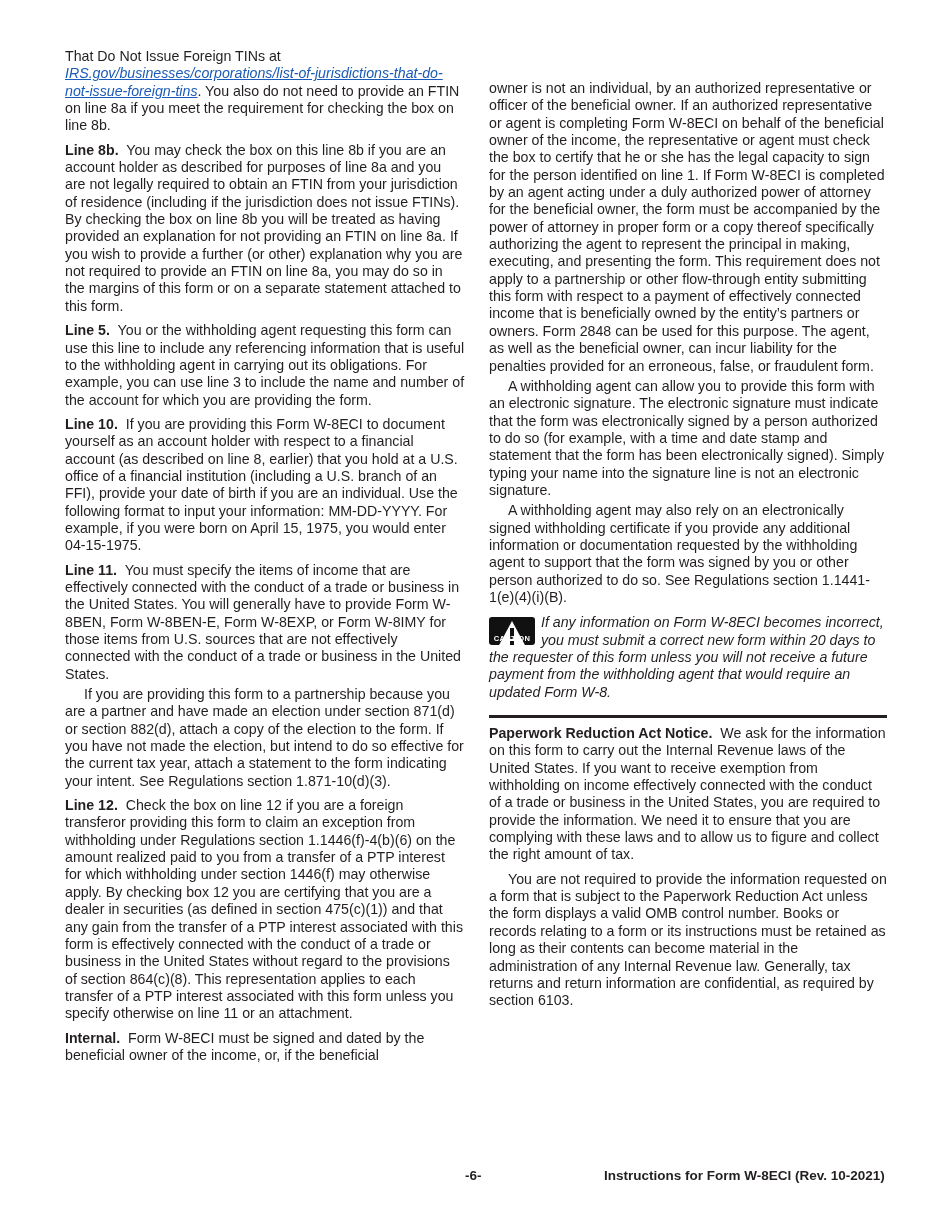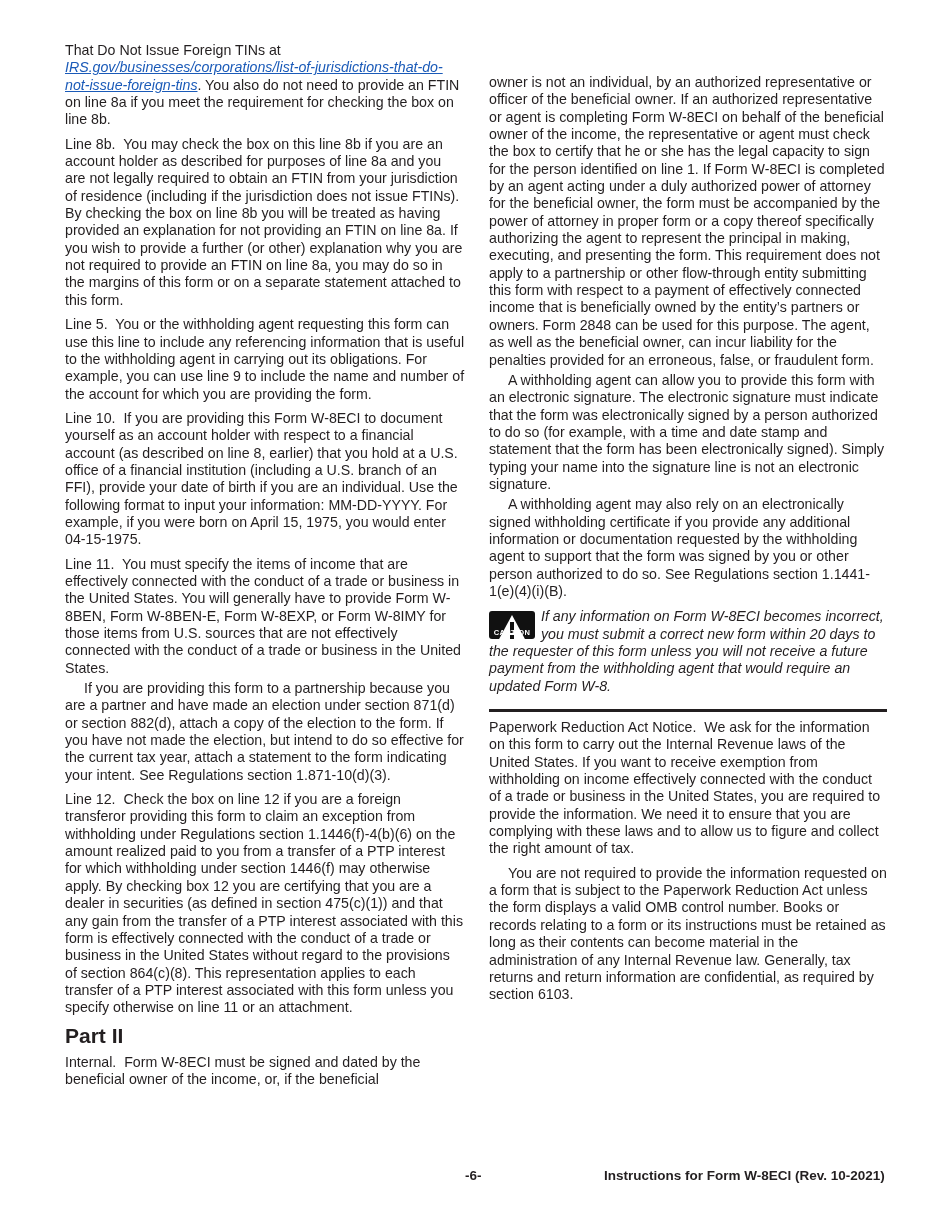--- a/index.html
+++ b/index.html
@@ -1,24 +1,24 @@
 <!DOCTYPE html>
 <html><head>
   <meta charset="utf-8">
   <style>
     html, body { margin: 0; padding: 0; background: #ffffff; }
     body { width: 950px; height: 1230px; position: relative; overflow: hidden;
            font-family: "Liberation Sans", sans-serif; color: #231f20; }
-    .col { position: absolute; top: 42px; font-size: 14.2px; line-height: 17.35px; }
+    .col { position: absolute; top: 48px; font-size: 14.2px; line-height: 17.35px; }
     .col-left { left: 65px; width: 400px; }
     .col-right { left: 489px; width: 398px; margin-top: 32px; }
     p { margin: 0 0 7px 0; }
     p.indent { text-indent: 19px; }
     p.tight { margin-bottom: 3px; }
-    .lead { font-weight: normal; }
+    .lead { font-weight: bold; }
     a.link { color: #1a5ab8; font-style: italic; text-decoration: underline; }
     h2.part { font-size: 21px; font-weight: bold; margin: 5px 0 6px 0; line-height: 24px; }
     .caution { position: relative; font-style: italic; margin: 8px 0 0 0; min-height: 70px; }
     .caution-icon { float: left; width: 46px; height: 28px; margin: 3px 6px 0 0;
                     background: #111; border-radius: 3px; position: relative; }
     .caution-icon svg { position: absolute; left: 8px; top: 3px; }
     .caution-icon .ctext { position: absolute; left: 0; right: 0; bottom: 2px; text-align: center;
                            color: #fff; font-size: 7.5px; font-weight: bold; font-style: normal;
                            letter-spacing: 0.3px; line-height: 9px; }
     .rule { border-top: 3.5px solid #231f20; margin: 14px 0 7px 0; }
@@ -27,31 +27,30 @@
     .footer-title { left: 589px; padding-left: 15px; }
   </style>
 </head>
 <body>
 
 <div class="col col-left">
   <p><span>That Do Not Issue Foreign TINs at </span><a class="link">IRS.gov/businesses/corporations/list-of-jurisdictions-that-do-not-issue-foreign-tins</a><span>. You also do not need to provide an FTIN on line 8a if you meet the requirement for checking the box on line 8b.</span></p>
 
   <p><span class="lead">Line 8b.</span>&nbsp; <span>You may check the box on this line 8b if you are an account holder as described for purposes of line 8a and you are not legally required to obtain an FTIN from your jurisdiction of residence (including if the jurisdiction does not issue FTINs). By checking the box on line 8b you will be treated as having provided an explanation for not providing an FTIN on line 8a. If you wish to provide a further (or other) explanation why you are not required to provide an FTIN on line 8a, you may do so in the margins of this form or on a separate statement attached to this form.</span></p>
 
-  <p><span class="lead">Line 5.</span>&nbsp; <span>You or the withholding agent requesting this form can use this line to include any referencing information that is useful to the withholding agent in carrying out its obligations. For example, you can use line 9 to include the name and number of the account for which you are providing the form.</span></p>
+  <p><span class="lead">Line 5.</span>&nbsp; <span>You or the withholding agent requesting this form can use this line to include any referencing information that is useful to the withholding agent in carrying out its obligations. For example, you can use line 3 to include the name and number of the account for which you are providing the form.</span></p>
 
   <p><span class="lead">Line 10.</span>&nbsp; <span>If you are providing this Form W-8ECI to document yourself as an account holder with respect to a financial account (as described on line 8, earlier) that you hold at a U.S. office of a financial institution (including a U.S. branch of an FFI), provide your date of birth if you are an individual. Use the following format to input your information: MM-DD-YYYY. For example, if you were born on April 15, 1975, you would enter 04-15-1975.</span></p>
 
   <p class="tight"><span class="lead">Line 11.</span>&nbsp; <span>You must specify the items of income that are effectively connected with the conduct of a trade or business in the United States. You will generally have to provide Form W-8BEN, Form W-8BEN-E, Form W-8EXP, or Form W-8IMY for those items from U.S. sources that are not effectively connected with the conduct of a trade or business in the United States.</span></p>
 
   <p class="indent">If you are providing this form to a partnership because you are a partner and have made an election under section 871(d) or section 882(d), attach a copy of the election to the form. If you have not made the election, but intend to do so effective for the current tax year, attach a statement to the form indicating your intent. See Regulations section 1.871-10(d)(3).</p>
 
   <p><span class="lead">Line 12.</span>&nbsp; <span>Check the box on line 12 if you are a foreign transferor providing this form to claim an exception from withholding under Regulations section 1.1446(f)-4(b)(6) on the amount realized paid to you from a transfer of a PTP interest for which withholding under section 1446(f) may otherwise apply. By checking box 12 you are certifying that you are a dealer in securities (as defined in section 475(c)(1)) and that any gain from the transfer of a PTP interest associated with this form is effectively connected with the conduct of a trade or business in the United States without regard to the provisions of section 864(c)(8). This representation applies to each transfer of a PTP interest associated with this form unless you specify otherwise on line 11 or an attachment.</span></p>
 
-  <h2 class="part">Part II</h2>
 
   <p><span class="lead">Internal.</span>&nbsp; <span>Form W-8ECI must be signed and dated by the beneficial owner of the income, or, if the beneficial</span></p>
 </div>
 
 <div class="col col-right">
   <p class="tight">owner is not an individual, by an authorized representative or officer of the beneficial owner. If an authorized representative or agent is completing Form W-8ECI on behalf of the beneficial owner of the income, the representative or agent must check the box to certify that he or she has the legal capacity to sign for the person identified on line 1. If Form W-8ECI is completed by an agent acting under a duly authorized power of attorney for the beneficial owner, the form must be accompanied by the power of attorney in proper form or a copy thereof specifically authorizing the agent to represent the principal in making, executing, and presenting the form. This requirement does not apply to a partnership or other flow-through entity submitting this form with respect to a payment of effectively connected income that is beneficially owned by the entity’s partners or owners. Form 2848 can be used for this purpose. The agent, as well as the beneficial owner, can incur liability for the penalties provided for an erroneous, false, or fraudulent form.</p>
 
   <p class="indent tight">A withholding agent can allow you to provide this form with an electronic signature. The electronic signature must indicate that the form was electronically signed by a person authorized to do so (for example, with a time and date stamp and statement that the form has been electronically signed). Simply typing your name into the signature line is not an electronic signature.</p>
 
   <p class="indent">A withholding agent may also rely on an electronically signed withholding certificate if you provide any additional information or documentation requested by the withholding agent to support that the form was signed by you or other person authorized to do so. See Regulations section 1.1441-1(e)(4)(i)(B).</p>

